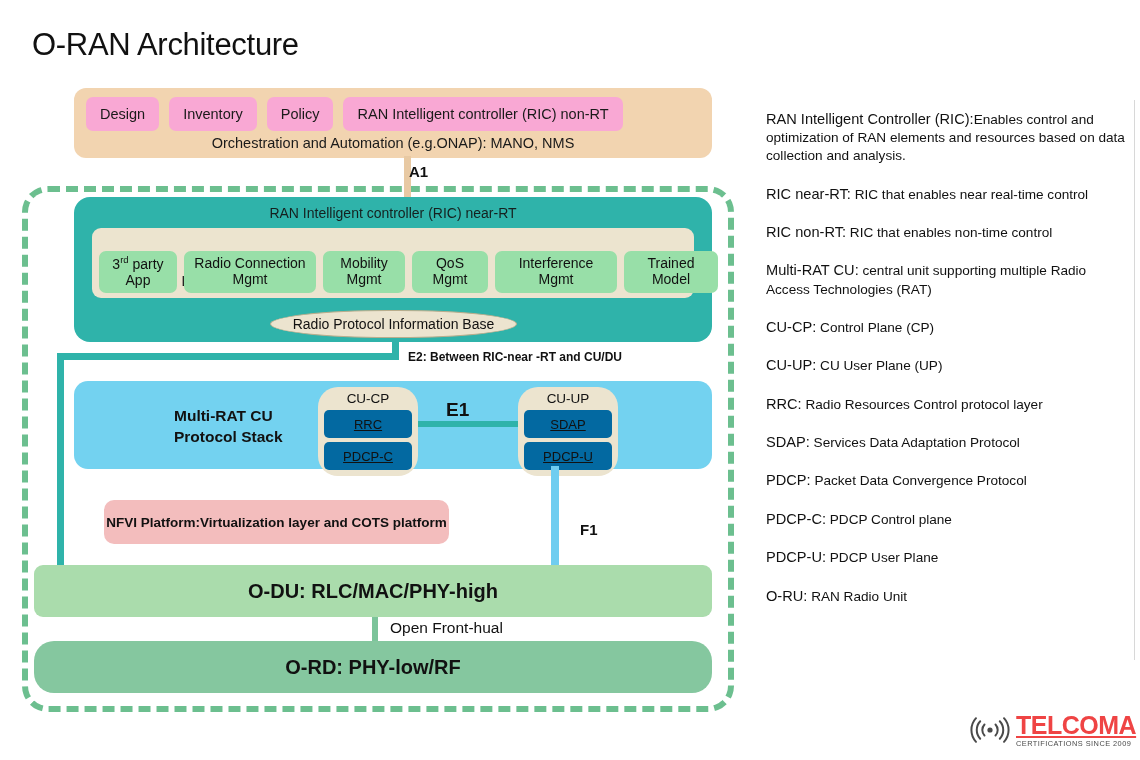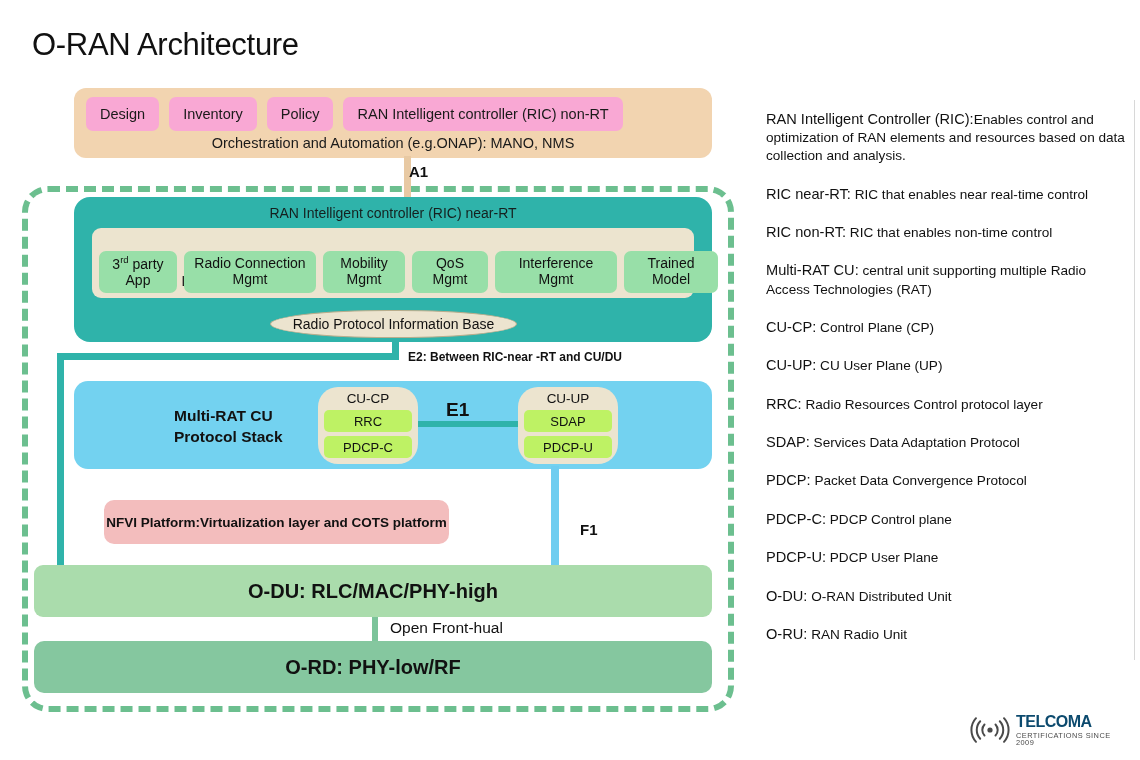--- a/index.html
+++ b/index.html
@@ -99,23 +99,23 @@
   .curat-label{
     position:absolute;left:100px;top:25px;
     font-size:15.5px;font-weight:700;line-height:1.35;color:#111;text-align:left;
   }
   .cu-group{
     position:absolute;width:100px;background:#ece4cf;border-radius:20px;
     padding:4px 6px 6px;box-sizing:border-box;
   }
   .cu-group .cu-head{font-size:13.5px;text-align:center;color:#111;margin-bottom:4px;}
   .cu-sub{
-    background:#bef264;border-radius:5px;height:22px;margin-top:4px;
+    background:#0369a1;border-radius:5px;height:28px;margin-top:4px;
     display:flex;align-items:center;justify-content:center;
-    font-size:13px;color:#111;
+    font-size:13px;color:#111;text-decoration:underline;
   }
   .cu-cp{left:318px;top:387px;}
   .cu-up{left:518px;top:387px;}
   .e1-line{position:absolute;left:418px;top:421px;width:100px;height:6px;background:#2fb3aa;}
   .e1-label{position:absolute;left:446px;top:399px;font-size:19px;font-weight:700;color:#111;}
 
   
   .f1-line{position:absolute;left:551px;top:466px;width:8px;height:102px;background:#6fcdf0;}
   .f1-label{position:absolute;left:580px;top:521px;font-size:15px;font-weight:700;color:#111;}
 
@@ -127,38 +127,38 @@
   }
 
   
   .odu{
     left:34px;top:565px;width:678px;height:52px;
     background:#aadcac;border-radius:9px;
     font-size:20px;font-weight:700;color:#111;
   }
   .ord{
     left:34px;top:641px;width:678px;height:52px;
-    background:#85c79f;border-radius:10px;
+    background:#85c79f;border-radius:20px;
     font-size:20px;font-weight:700;color:#111;
   }
   .fronthaul-line{position:absolute;left:372px;top:617px;width:6px;height:24px;background:#7cc49a;}
   .fronthaul-label{position:absolute;left:390px;top:619px;font-size:15.5px;color:#111;}
 
   
   .legend-divider{position:absolute;left:1134px;top:100px;width:1px;height:560px;background:#d8d8d8;}
   .legend{position:absolute;left:766px;top:110px;width:366px;}
   .legend-item{margin-bottom:19px;font-size:13.6px;line-height:1.33;color:#111;}
   .legend-item .term{font-weight:400;font-size:14.6px;}
 
   
   .logo{position:absolute;left:968px;top:709px;width:152px;height:42px;
         display:flex;align-items:center;gap:4px;}
   .logo-mark{width:44px;height:30px;flex:0 0 auto;}
   .logo-text{display:flex;flex-direction:column;line-height:1;}
-  .logo-name{font-size:16px;font-weight:700;letter-spacing:-0.5px;color:#0c4a6e;}
+  .logo-name{font-size:25px;font-weight:700;letter-spacing:-0.5px;color:#ef4444;text-decoration:underline;}
   .logo-sub{font-size:7.4px;letter-spacing:0.45px;color:#4a4a4a;margin-top:2px;}
 </style>
 </head>
 <body>
 
 <div class="canvas">
 
   <div class="title">O-RAN Architecture</div>
 
   <div class="dashed-frame"></div>
@@ -251,21 +251,20 @@
     <div class="legend-item"><span class="term">RIC near-RT:</span><span> RIC that enables near real-time control</span></div>
     <div class="legend-item"><span class="term">RIC non-RT:</span><span> RIC that enables non-time control</span></div>
     <div class="legend-item"><span class="term">Multi-RAT CU:</span><span> central unit supporting multiple Radio Access Technologies (RAT)</span></div>
     <div class="legend-item"><span class="term">CU-CP:</span><span> Control Plane (CP)</span></div>
     <div class="legend-item"><span class="term">CU-UP:</span><span> CU User Plane (UP)</span></div>
     <div class="legend-item"><span class="term">RRC:</span><span> Radio Resources Control protocol layer</span></div>
     <div class="legend-item"><span class="term">SDAP:</span><span> Services Data Adaptation Protocol</span></div>
     <div class="legend-item"><span class="term">PDCP:</span><span> Packet Data Convergence Protocol</span></div>
     <div class="legend-item"><span class="term">PDCP-C:</span><span> PDCP Control plane</span></div>
     <div class="legend-item"><span class="term">PDCP-U:</span><span> PDCP User Plane</span></div>
-    <div class="legend-item"><span class="term">O-DU:</span><span> O-RAN Distributed Unit</span></div>
     <div class="legend-item"><span class="term">O-RU:</span><span> RAN Radio Unit</span></div>
   </div>
 
   <div class="logo">
     <svg class="logo-mark" viewBox="0 0 44 30">
       <circle cx="22" cy="15" r="2.6" fill="#4a4a4a"></circle>
       <path d="M16.5 9.5 A8 8 0 0 0 16.5 20.5" stroke="#4a4a4a" stroke-width="2" fill="none" stroke-linecap="round"></path>
       <path d="M27.5 9.5 A8 8 0 0 1 27.5 20.5" stroke="#4a4a4a" stroke-width="2" fill="none" stroke-linecap="round"></path>
       <path d="M12.2 6.2 A13 13 0 0 0 12.2 23.8" stroke="#4a4a4a" stroke-width="2" fill="none" stroke-linecap="round"></path>
       <path d="M31.8 6.2 A13 13 0 0 1 31.8 23.8" stroke="#4a4a4a" stroke-width="2" fill="none" stroke-linecap="round"></path>

